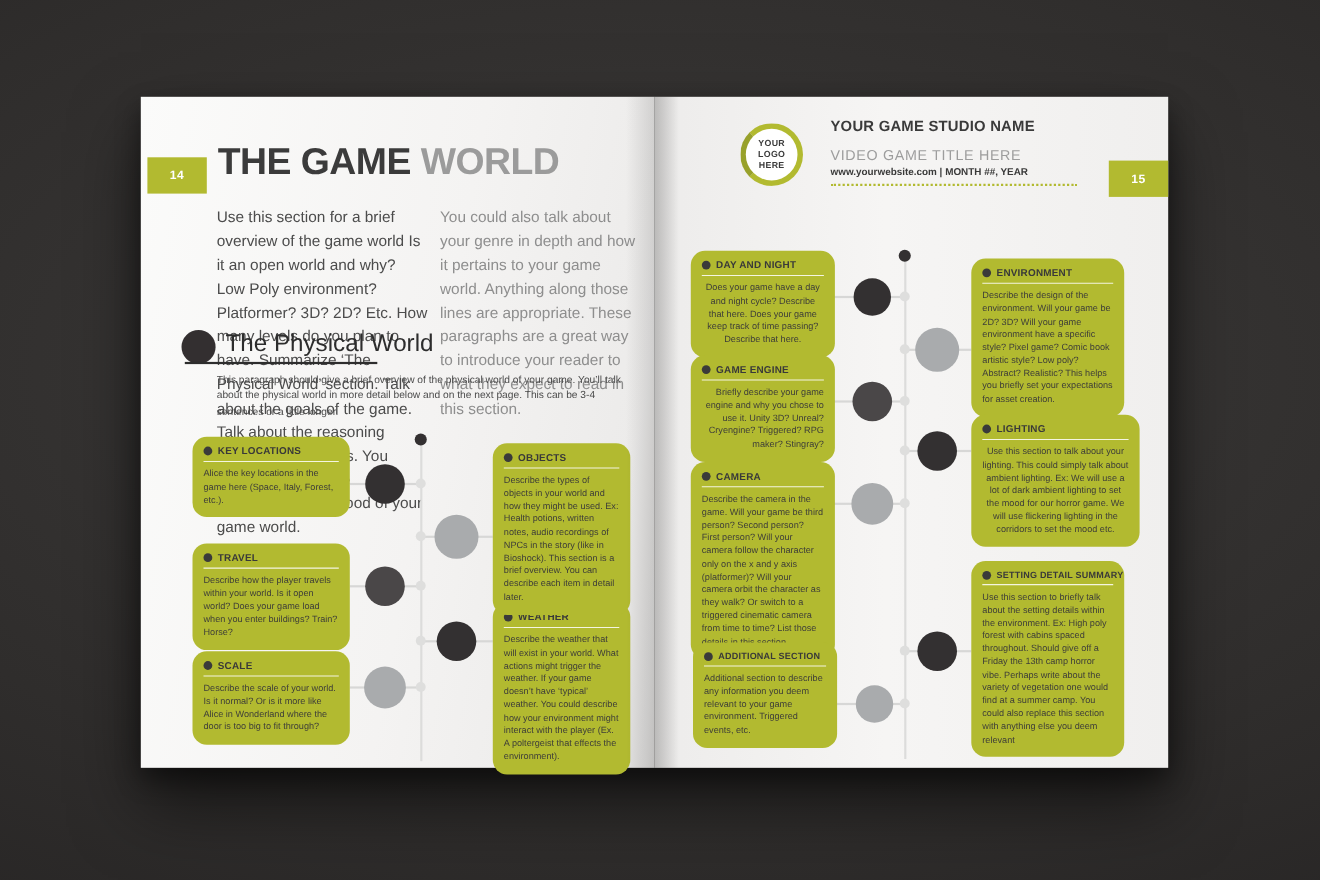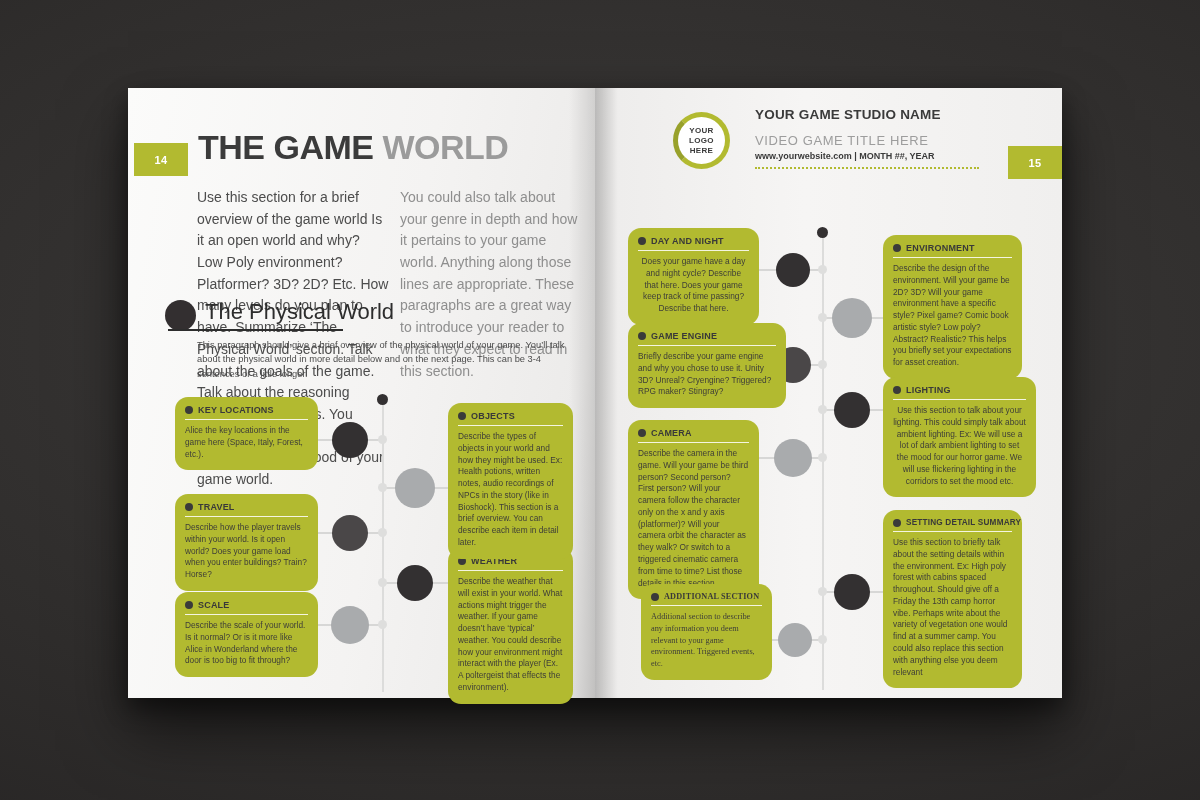--- a/index.html
+++ b/index.html
@@ -189,35 +189,35 @@
     <div class="bigdot gray" style="left:183px;top:535px;width:34px;height:34px;"></div>
     <div class="node" style="left:223px;top:547px;"></div>
 
     <div class="gbox" style="left:33px;top:140px;width:131px;text-align:center;">
       <div class="hd">
           <span class="bullet"></span>
         <span class="ttl">DAY AND NIGHT</span>
         </div>
       <p>Does your game have a day and night cycle? Describe that here. Does your game keep track of time passing? Describe that here.</p>
     </div>
-    <div class="gbox" style="left:33px;top:235px;width:158px;">
+    <div class="gbox" style="left:33px;top:235px;width:131px;text-align:right;">
       <div class="hd">
           <span class="bullet"></span>
         <span class="ttl">GAME ENGINE</span>
         </div>
       <p>Briefly describe your game engine and why you chose to use it. Unity 3D? Unreal? Cryengine? Triggered? RPG maker? Stingray?</p>
     </div>
     <div class="gbox" style="left:33px;top:332px;width:131px;">
       <div class="hd">
           <span class="bullet"></span>
         <span class="ttl">CAMERA</span>
         </div>
       <p>Describe the camera in the game. Will your game be third person? Second person? First person? Will your camera follow the character only on the x and y axis (platformer)? Will your camera orbit the character as they walk? Or switch to a triggered cinematic camera from time to time? List those details in this section.</p>
     </div>
-    <div class="gbox" style="left:46px;top:496px;width:131px;font-family:Liberation Serif, serif;">
+    <div class="gbox" style="left:35px;top:496px;width:131px;">
       <div class="hd">
           <span class="bullet"></span>
         <span class="ttl" style="font-size:8.2px;">ADDITIONAL SECTION</span>
         </div>
       <p>Additional section to describe any information you deem relevant to your game environment. Triggered events, etc.</p>
     </div>
 
     <div class="gbox" style="left:288px;top:147px;width:139px;">
       <div class="hd">
           <span class="bullet"></span>

